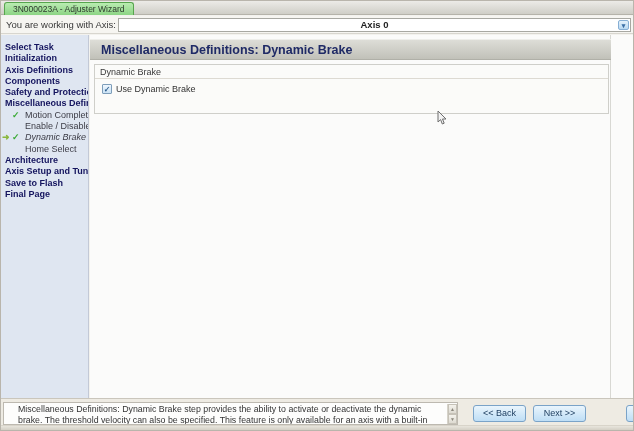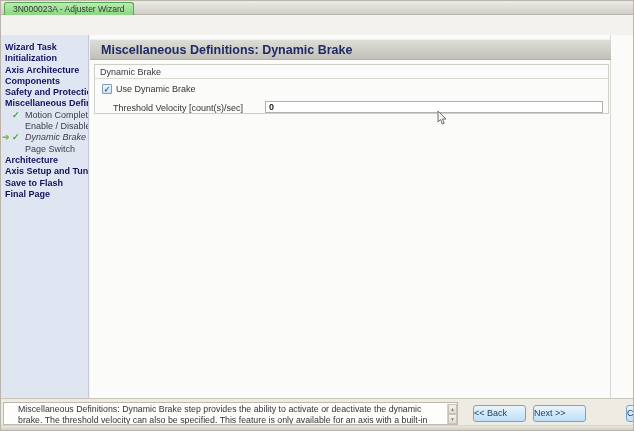--- a/index.html
+++ b/index.html
@@ -126,66 +126,73 @@
     border-left:1px solid #d6d3ca;
   }
   .desc-scroll .sbtn {
     width:9px; height:10px; font-size:5px; color:#8a867c; text-align:center; line-height:9px;
     background:linear-gradient(#f4f2ec,#dedbd2); border:1px solid #c6c2b8; cursor:pointer;
   }
   .btn {
     position:absolute; top:6px; height:17px; width:53px;
     background:linear-gradient(#eaf5fd,#bedef5);
     border:1px solid #7aa3c8; border-radius:3px;
-    font-size:9px; color:#1c3c5e; text-align:left; line-height:15px; cursor:pointer;
+    font-size:9px; color:#1c3c5e; text-align:center; line-height:15px; cursor:pointer;
   }
   .btn-back { left:472px; }
   .btn-next { left:532px; }
   .btn-cancel { left:589px; width:42px;margin-left:36px; }
   .bottom-edge {
     position:absolute; left:0; top:424px; width:634px; height:7px;
     background:linear-gradient(#e8e5dd,#c9c4b9);
     border-top:1px solid #d8d4ca;
   }
 </style>
 </head>
 <body>
 
 <div id="window">
 
   <div class="top-strip">
     <div class="wizard-tab">3N000023A - Adjuster Wizard</div>
   </div>
 
+  <div class="axis-row">
+    <span class="axis-label">You are working with Axis:</span>
+    <div class="axis-combo">
+      <span>Axis 0</span>
+      <span class="axis-combo-arrow">▾</span>
+    </div>
+  </div>
 
   <div class="sidebar">
     <div class="nav-item main">
-      <span class="label">Wizard Task</span></div>
+      <span class="label">Select Task</span></div>
     <div class="nav-item main">
       <span class="label">Initialization</span></div>
     <div class="nav-item main">
-      <span class="label">Axis Architecture</span></div>
+      <span class="label">Axis Definitions</span></div>
     <div class="nav-item main">
       <span class="label">Components</span></div>
     <div class="nav-item main">
       <span class="label">Safety and Protection</span></div>
     <div class="nav-item main">
       <span class="label">Miscellaneous Definitions</span></div>
 
     <div class="nav-item sub">
       <span class="check">✓</span>
       <span class="label">Motion Completion</span></div>
     <div class="nav-item sub">
       <span class="label">Enable / Disable / Brake</span></div>
     <div class="nav-item sub current">
       <span class="pointer">➜</span>
       <span class="check">✓</span>
       <span class="label">Dynamic Brake</span></div>
     <div class="nav-item sub">
-      <span class="label">Page Switch</span></div>
+      <span class="label">Home Select</span></div>
 
     <div class="nav-item main">
       <span class="label">Architecture</span></div>
     <div class="nav-item main">
       <span class="label">Axis Setup and Tuning</span></div>
     <div class="nav-item main">
       <span class="label">Save to Flash</span></div>
     <div class="nav-item main">
       <span class="label">Final Page</span></div>
   </div>
@@ -198,24 +205,20 @@
 
       <div class="group-box">
         <span class="group-title">Dynamic Brake</span>
         <div class="group-sep"></div>
 
         <div class="check-row">
           <span class="checkbox">✓</span>
           <span class="cb-label">Use Dynamic Brake</span>
         </div>
 
-        <div class="threshold-row">
-          <span class="threshold-label">Threshold Velocity [count(s)/sec]</span>
-          <div class="threshold-input">0</div>
-        </div>
       </div>
 
       <svg class="mouse-cursor" viewBox="0 0 11 15">
         <polygon points="1,0 1,11 3.6,8.6 5.3,13 7.2,12.2 5.5,8 9,8" fill="#f2f2f2" stroke="#6e6e6e" stroke-width="1"></polygon>
       </svg>
     </div>
   </div>
 
   <div class="footer">
     <div class="desc-box">

